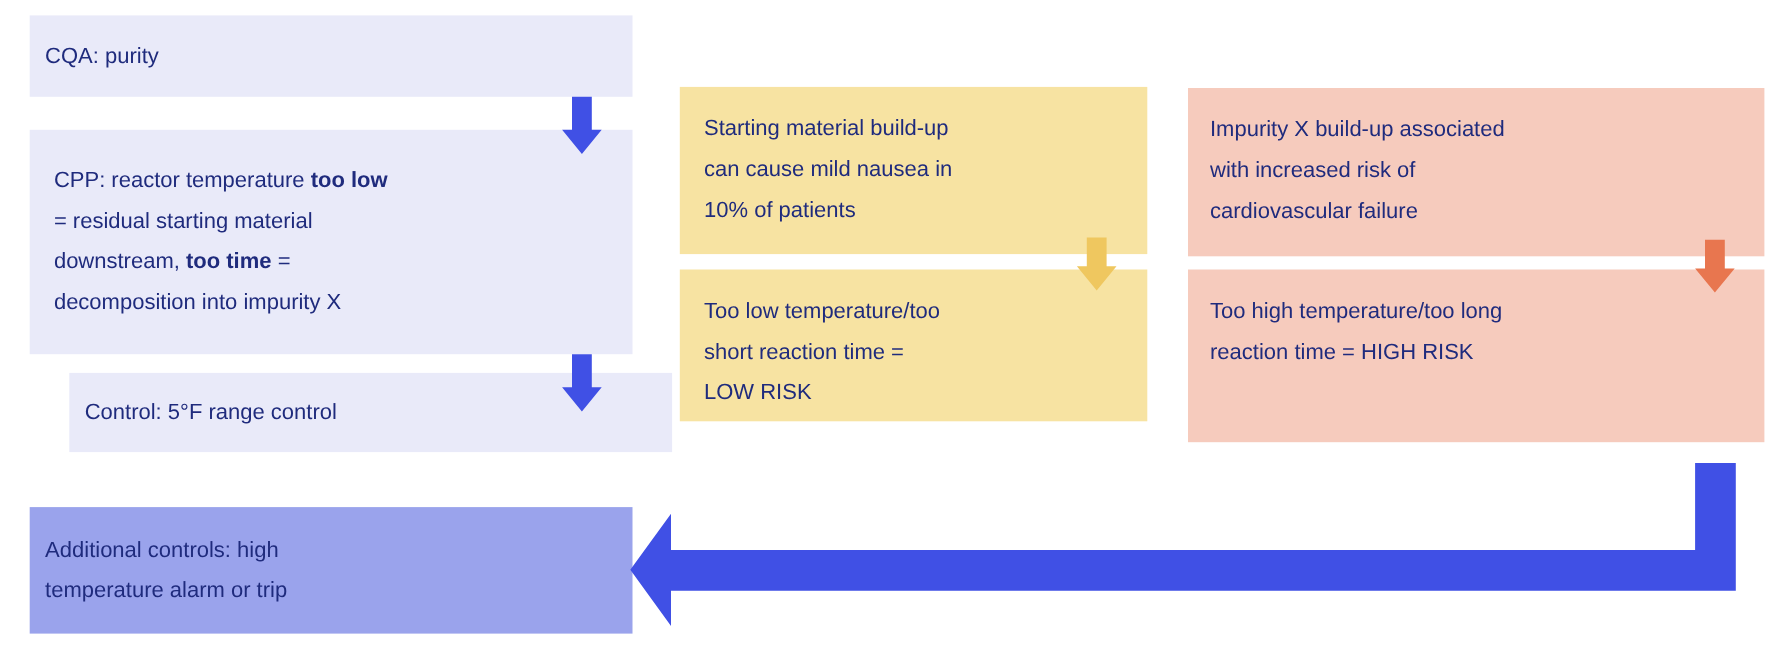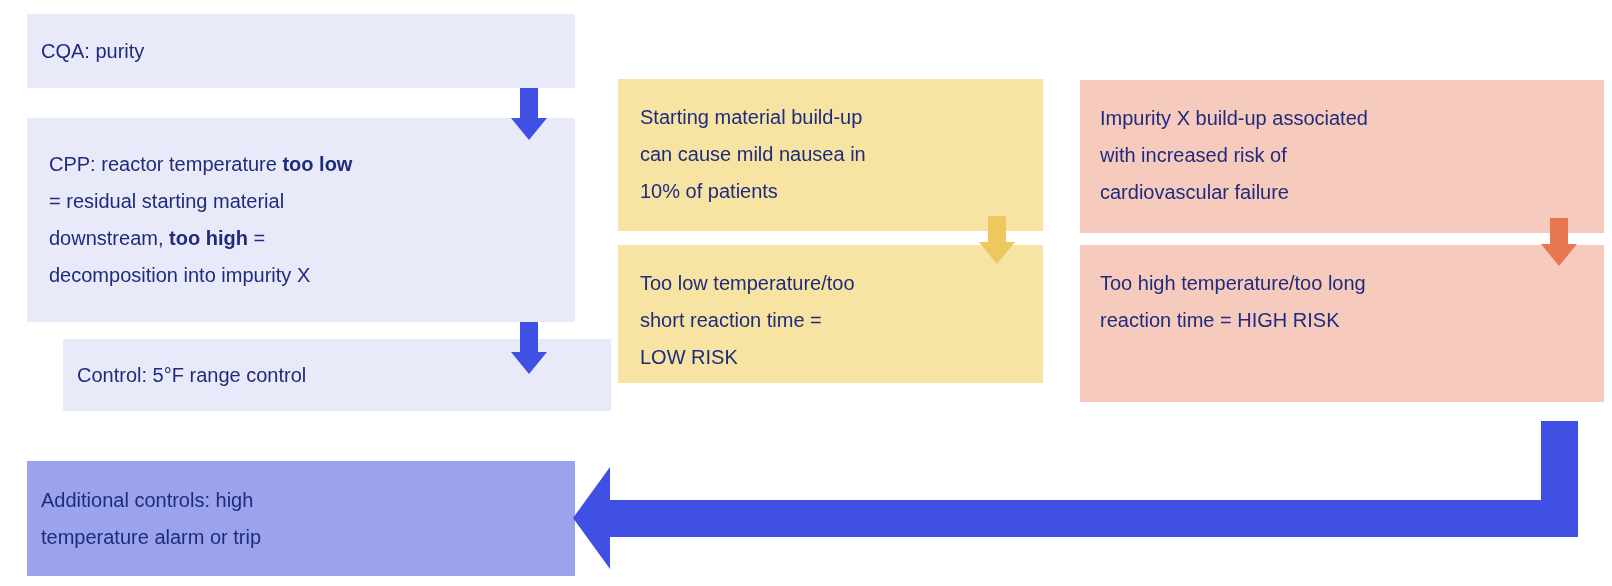--- a/index.html
+++ b/index.html
@@ -60,21 +60,21 @@
 
 <div class="canvas">
 
   <div class="box lavender box-cqa">
     <span class="box-text">CQA: purity</span>
   </div>
 
   <div class="box lavender box-cpp">
     <span class="box-text"><span>CPP: reactor temperature </span><span class="seg-bold">too low</span><span>
 = residual starting material
-downstream, </span><span class="seg-bold">too high</span><span> =
+downstream, </span><span class="seg-bold">too time</span><span> =
 decomposition into impurity X</span></span>
   </div>
 
   <div class="box lavender box-control">
     <span class="box-text">Control: 5°F range control</span>
   </div>
 
   <div class="box periwinkle box-additional">
     <span class="box-text">Additional controls: high
 temperature alarm or trip</span>

